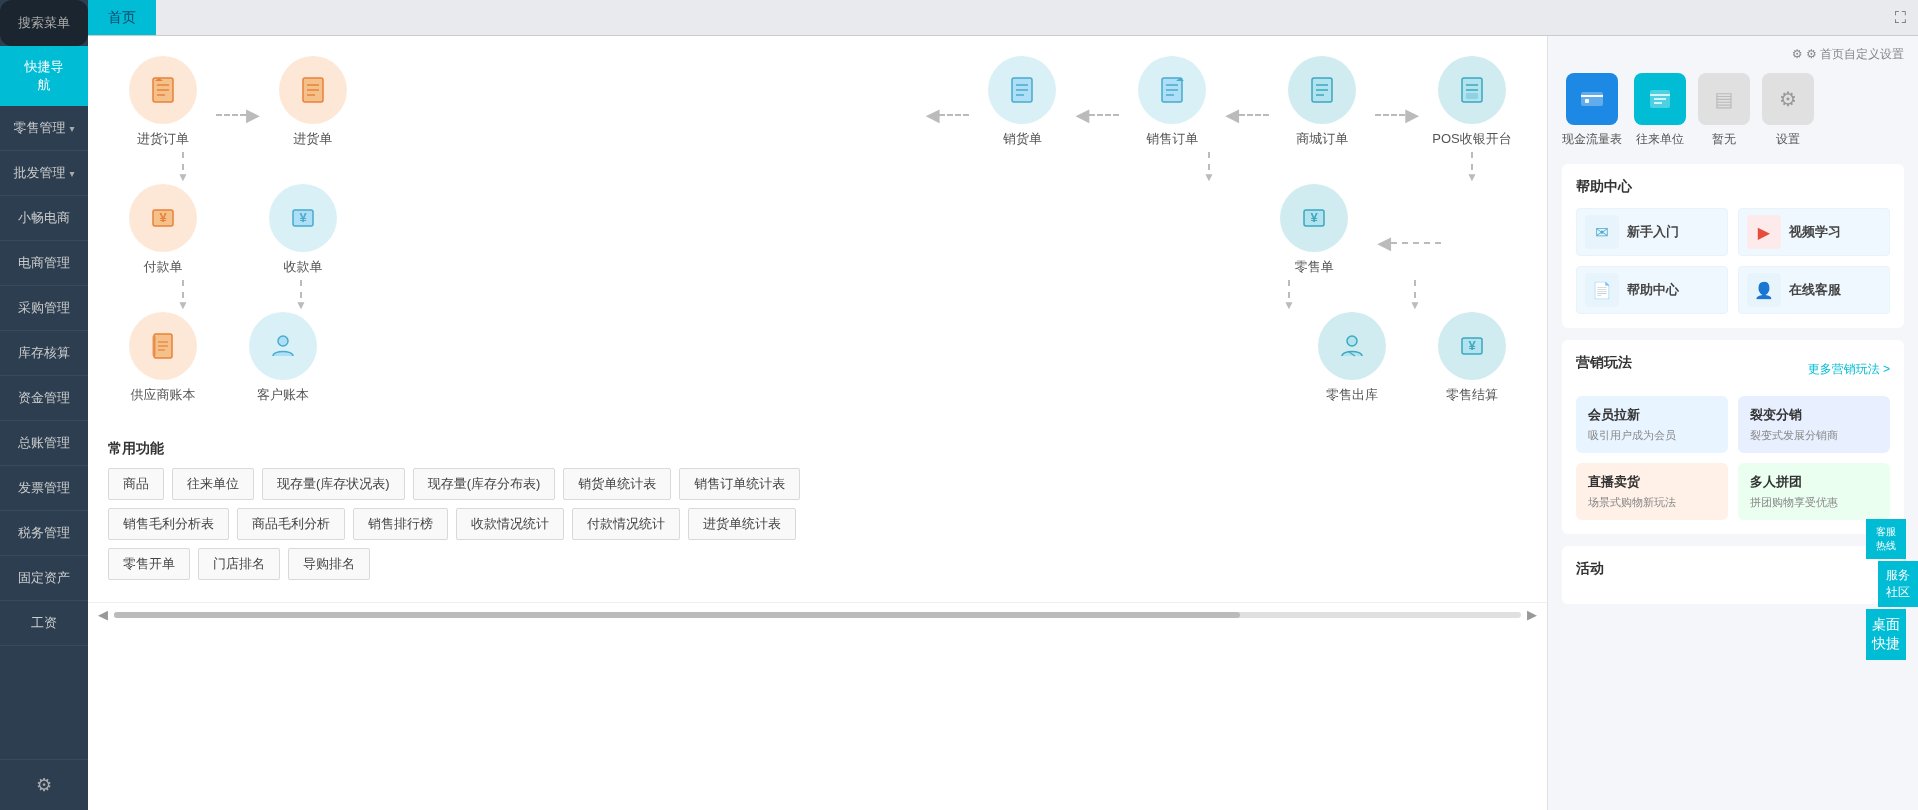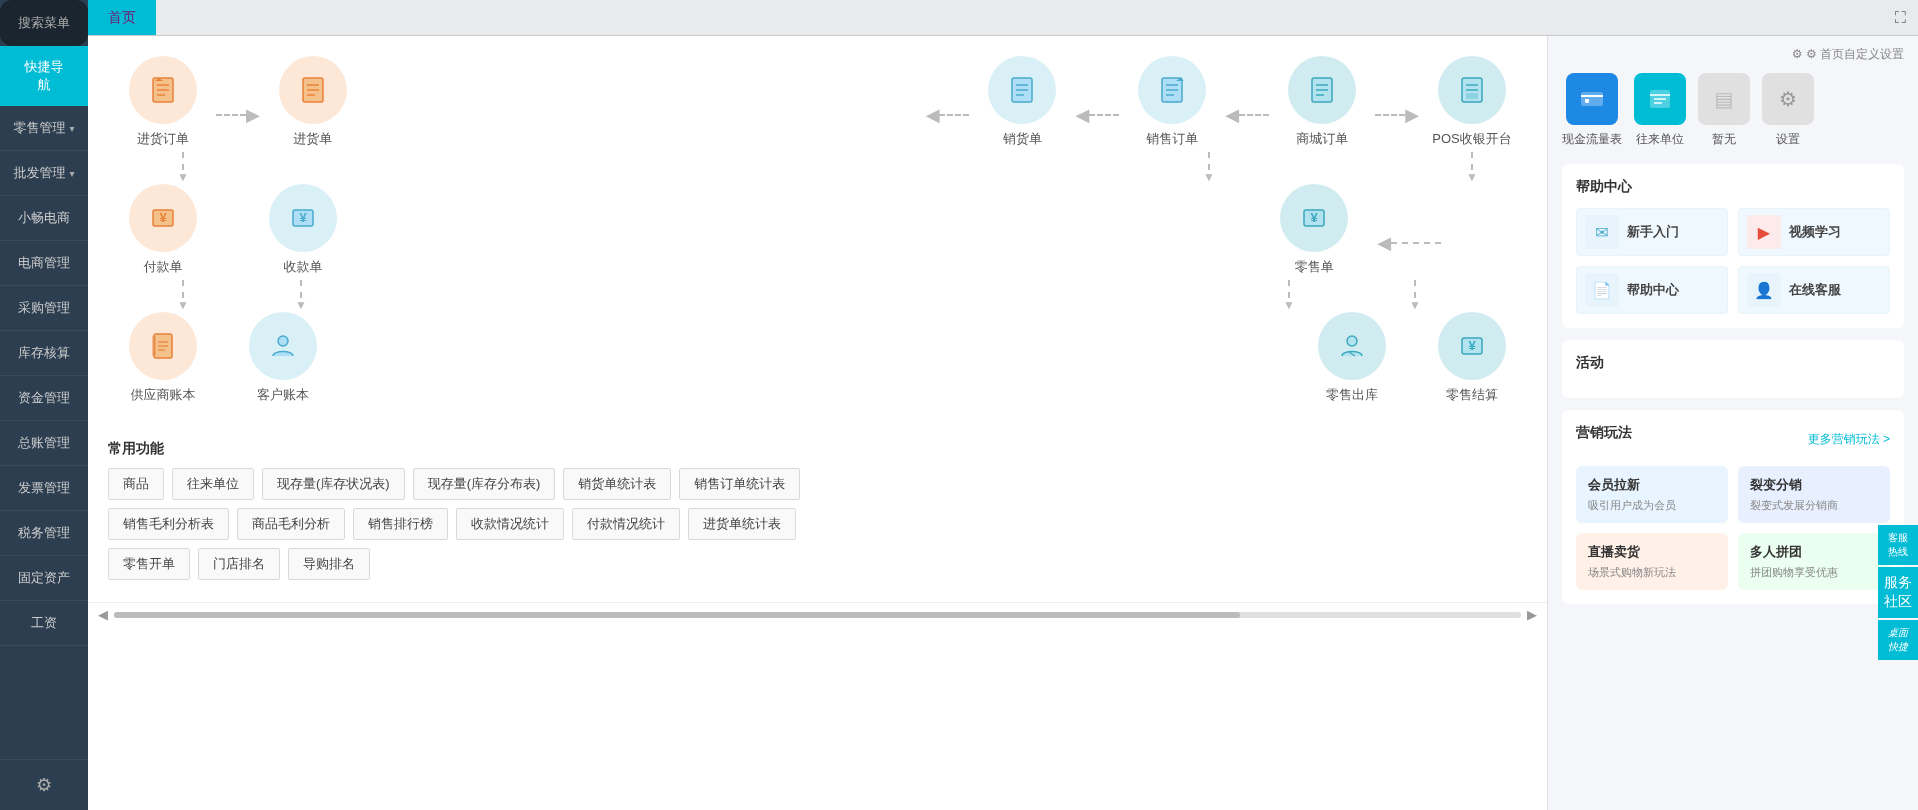--- a/index.html
+++ b/index.html
@@ -74,21 +74,21 @@
     .tab {
       padding: 0 20px;
       display: flex;
       align-items: center;
       cursor: pointer;
       font-size: 14px;
       color: #333;
     }
     .tab.active {
       background: #00bcd4;
-      color: #701a75;
+      color: #0c4a6e;
     }
     .tab-expand {
       margin-left: auto;
       padding: 0 12px;
       display: flex;
       align-items: center;
       color: #666;
       cursor: pointer;
       font-size: 16px;
     }
@@ -746,24 +746,20 @@
             <span class="help-text">帮助中心</span>
           </div>
           <div class="help-item">
             <div class="help-icon">👤</div>
             <span class="help-text">在线客服</span>
           </div>
         </div>
       </div>
 
       <div class="section-card">
-        <div class="section-title">活动</div>
-      </div>
-
-      <div class="section-card">
         <div class="marketing-header">
           <div class="section-title">营销玩法</div>
           <div class="marketing-more">
             <span>更多营销玩法 &gt;</span>
           </div>
         </div>
         <div class="marketing-grid">
           <div class="marketing-item" style="background:#e8f4ff;">
             <div class="marketing-item-title">会员拉新</div>
             <div class="marketing-item-desc">吸引用户成为会员</div>
@@ -775,28 +771,32 @@
           <div class="marketing-item" style="background:#fff0e8;">
             <div class="marketing-item-title">直播卖货</div>
             <div class="marketing-item-desc">场景式购物新玩法</div>
           </div>
           <div class="marketing-item" style="background:#eafff0;">
             <div class="marketing-item-title">多人拼团</div>
             <div class="marketing-item-desc">拼团购物享受优惠</div>
           </div>
         </div>
       </div>
+
+      <div class="section-card">
+        <div class="section-title">活动</div>
+      </div>
     </div>
 
   </div>
 </div>
 
 <div class="float-btns">
   <div class="float-btn" style="font-size:10px;line-height:1.4;">
     <span>客服<br>热线</span>
   </div>
+  <div class="float-btn" style="font-size:12px;line-height:1.4;margin-left:12px;">
+    <span>服务<br>社区</span>
+  </div>
   <div class="float-btn" style="font-size:14px;line-height:1.4;">
-    <span>服务<br>社区</span>
-  </div>
-  <div class="float-btn" style="font-size:10px;line-height:1.4;font-style:italic;">
     <span>桌面<br>快捷</span>
   </div>
 </div>
 
 </body></html>

